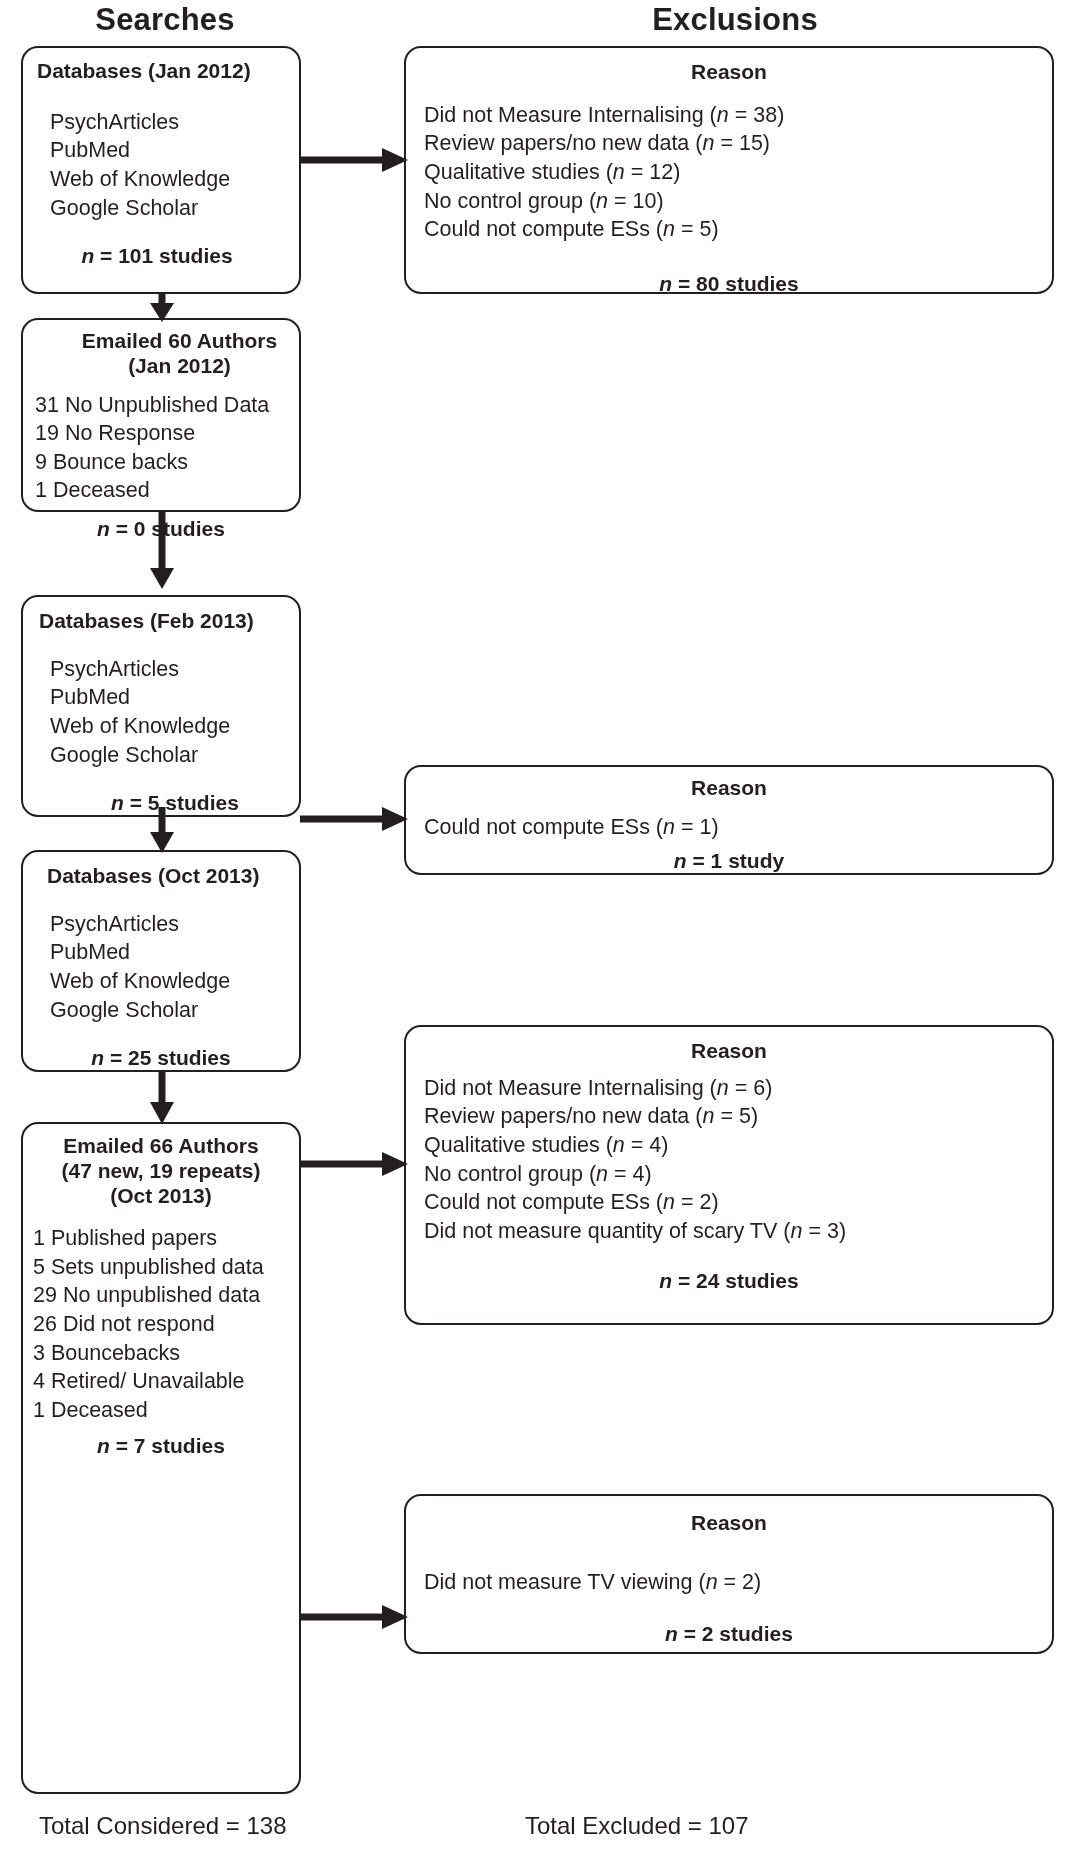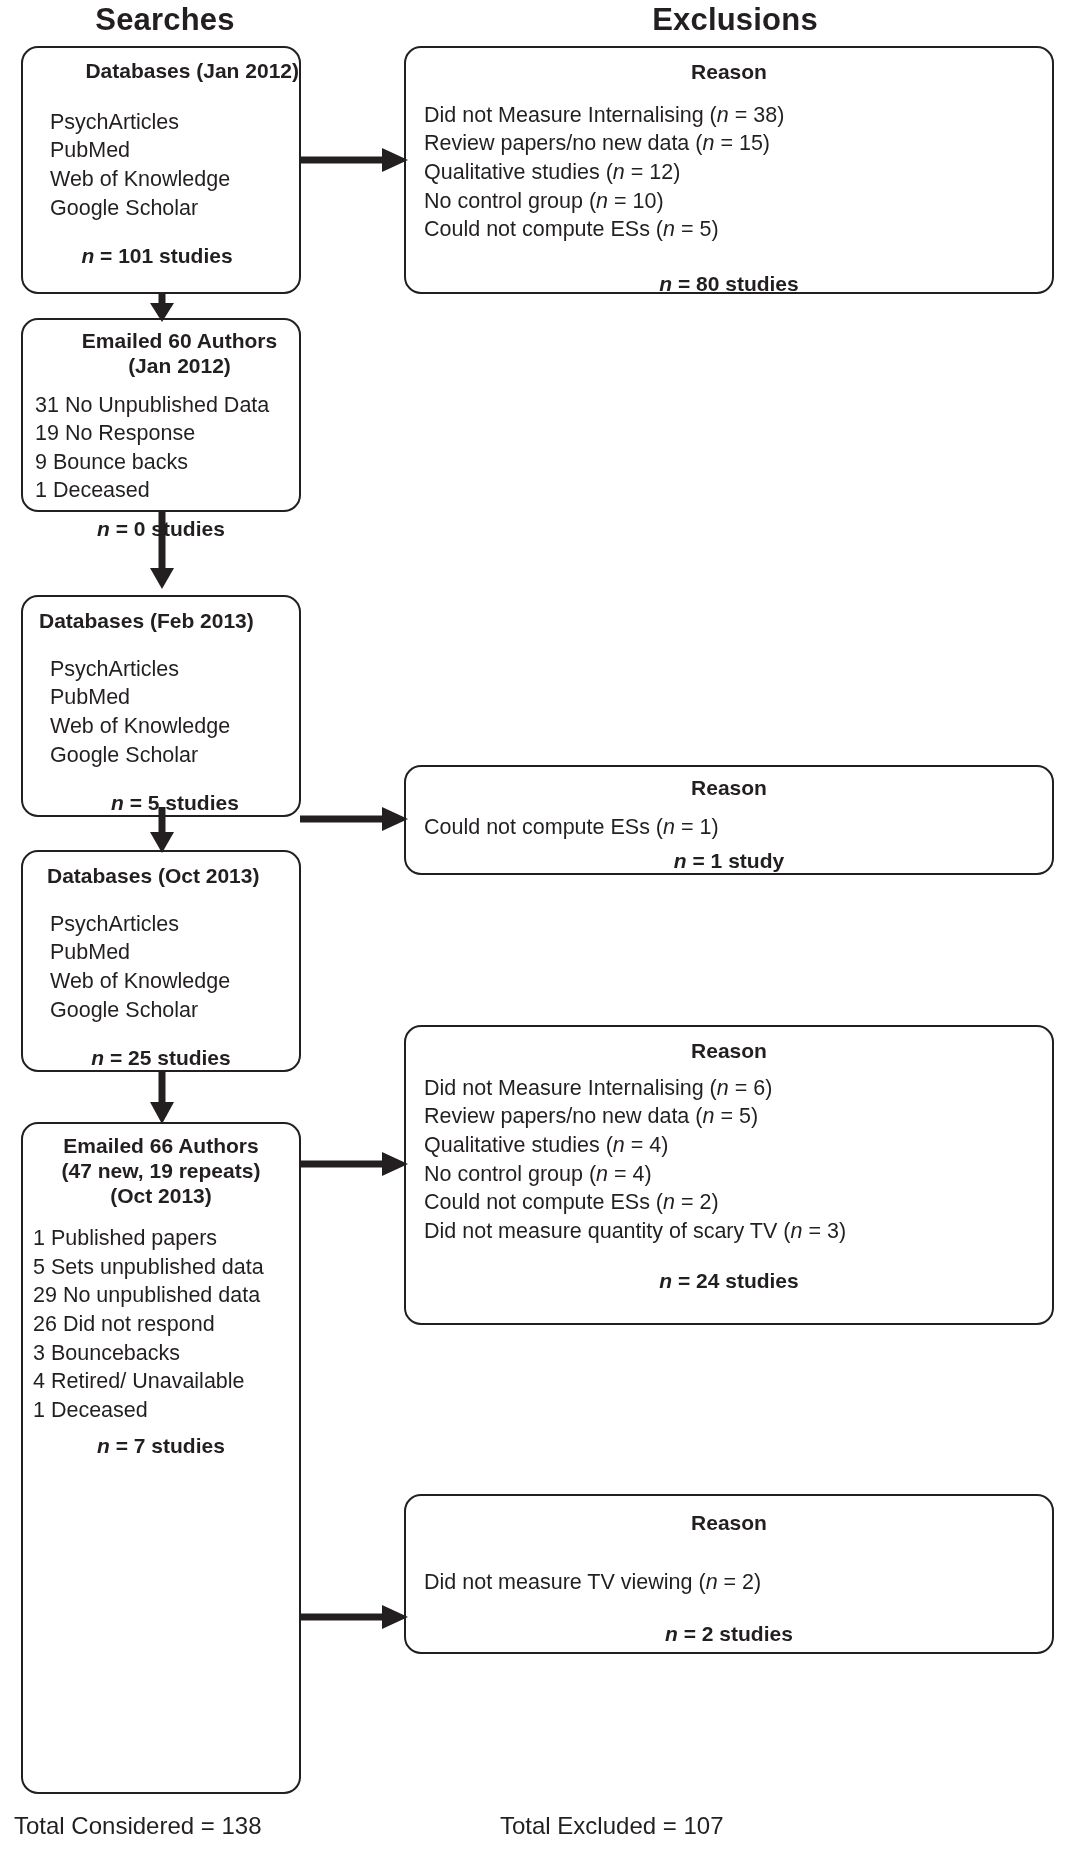--- a/index.html
+++ b/index.html
@@ -57,21 +57,21 @@
     font-size: 21px;
     font-weight: bold;
     text-align: center;
     color: #231f20;
   }
   .node .total .it { font-style: italic; }
   .lines .it { font-style: italic; }
 
   
   #box-db2012   { left: 21px; top: 46px;   width: 280px; height: 248px; }
-  #box-db2012 .head  { margin: 11px 0 0 0; text-align: right; padding-left: 26px;}
+  #box-db2012 .head  { margin: 11px 0 0 0; text-align: left; padding-left: 14px;}
   #box-db2012 .lines { margin: 24px 0 0 0; }
   #box-db2012 .total { margin: 22px 8px 0 0; }
 
   #box-email2012 { left: 21px; top: 318px; width: 280px; height: 194px; }
   #box-email2012 .head  { margin: 9px 0 0 16px; padding-left: 21px; }
   #box-email2012 .lines { margin: 12px 0 0 12px; }
   #box-email2012 .total { margin: 12px 0 0 0; }
 
   #box-db2013feb { left: 21px; top: 595px; width: 280px; height: 222px; }
   #box-db2013feb .head  { margin: 12px 0 0 0; text-align: left; padding-left: 16px; }
@@ -108,20 +108,21 @@
   #box-excl4 .head  { margin: 15px 0 0 0; }
   #box-excl4 .lines { margin: 32px 0 0 18px; }
   #box-excl4 .total { margin: 26px 0 0 0; }
 
   
   .footer-total {
     position: absolute;
     font-size: 24px;
     color: #231f20;
     white-space: nowrap;
+    margin-left: 25px;
   }
   #total-considered { left: 14px;  top: 1812px; }
   #total-excluded   { left: 500px; top: 1812px; }
 
   
   .arrow { position: absolute; }
   .arrow svg { display: block; }
 </style>
 </head>
 <body>

